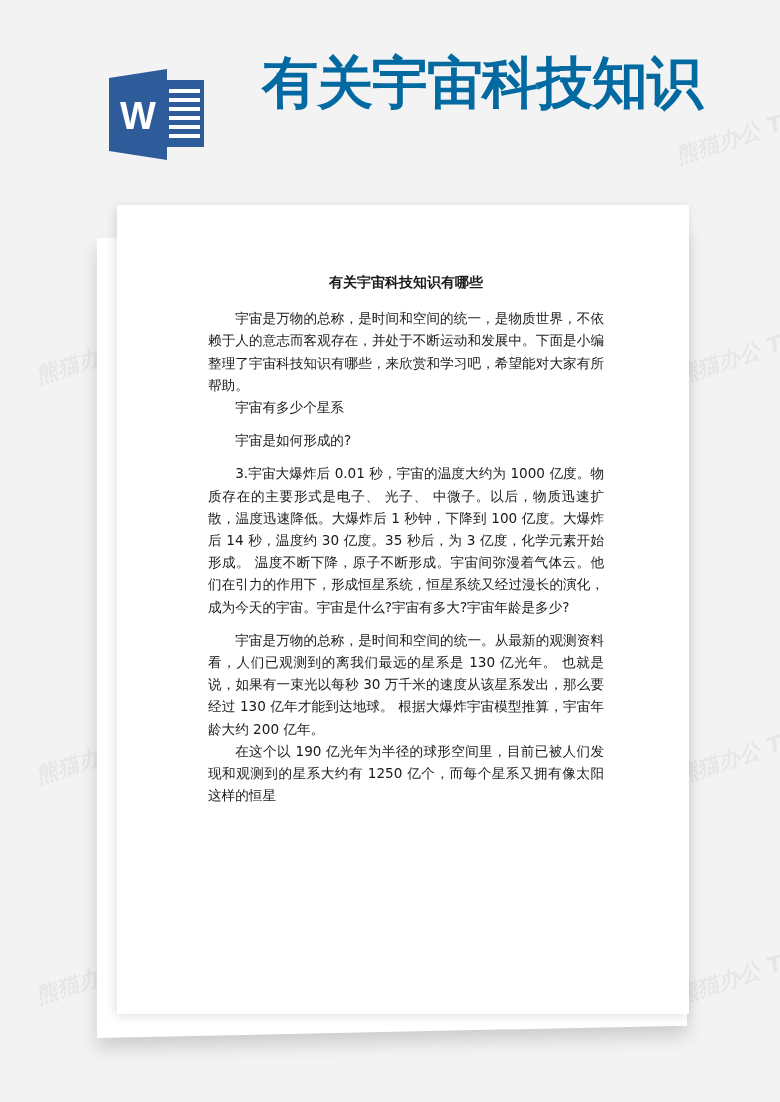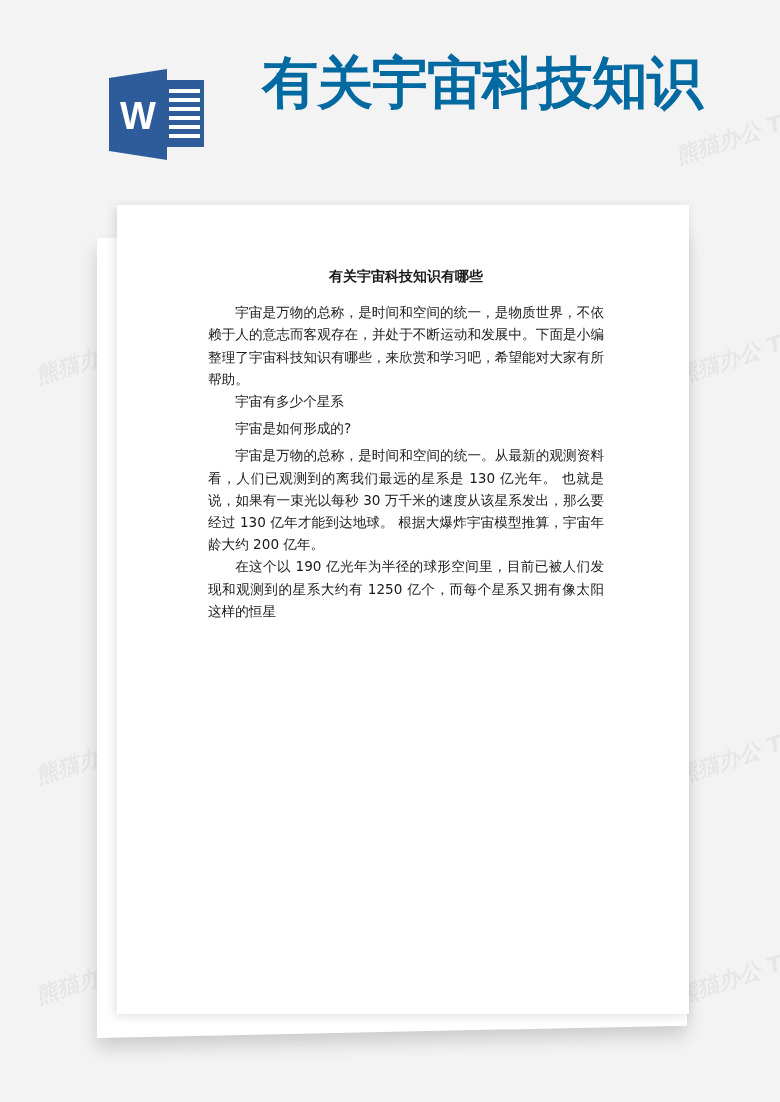--- a/index.html
+++ b/index.html
@@ -31,31 +31,31 @@
       transform-origin: left bottom;
       box-shadow: 0 10px 18px rgba(0,0,0,0.16);
     }
     .page-front {
       position: absolute; left: 117px; top: 205px;
       width: 572px; height: 809px;
       background: #ffffff;
       box-shadow: -2px 2px 10px rgba(0,0,0,0.12);
     }
     .doc {
-      position: absolute; left: 91px; top: 60px; width: 396px;
+      position: absolute; left: 91px; top: 66px; width: 396px;
       color: #1a1a1a;
       font-size: 13.6px; line-height: 22.2px;
       text-align: justify;
     }
     .doc-title {
       text-align: center; font-weight: bold; font-size: 14px;
       margin-bottom: 14px; margin-top: 0;
     }
     .doc p { margin: 0; text-indent: 2em; }
-    .doc p.gap { margin-top: 5px; }
+    .doc p.gap { margin-top: 11px; }
 
     .watermark {
       position: absolute; color: rgba(0,0,0,0.05);
       font-size: 22px; font-weight: bold; font-style: italic;
       transform: rotate(-18deg); white-space: nowrap;
       pointer-events: none;
     }
   </style>
 </head>
 <body>
@@ -88,16 +88,17 @@
 <div class="watermark" style="left:30px;top:940px">熊猫办公 TUKUPPT.COM</div>
 <div class="watermark" style="left:670px;top:940px">熊猫办公 TUKUPPT.COM</div>
 
 <div class="page-back"></div>
 <div class="page-front">
   <div class="doc">
     <div class="doc-title">有关宇宙科技知识有哪些</div>
     <p>宇宙是万物的总称，是时间和空间的统一，是物质世界，不依赖于人的意志而客观存在，并处于不断运动和发展中。下面是小编整理了宇宙科技知识有哪些，来欣赏和学习吧，希望能对大家有所帮助。</p>
     <p>宇宙有多少个星系</p>
     <p class="gap">宇宙是如何形成的?</p>
+    <p class="gap">3.宇宙大爆炸后 0.01 秒，宇宙的温度大约为 1000 亿度。物质存在的主要形式是电子、 光子、 中微子。以后，物质迅速扩散，温度迅速降低。大爆炸后 1 秒钟，下降到 100 亿度。大爆炸后 14 秒，温度约 30 亿度。35 秒后，为 3 亿度，化学元素开始形成。 温度不断下降，原子不断形成。宇宙间弥漫着气体云。他们在引力的作用下，形成恒星系统，恒星系统又经过漫长的演化，成为今天的宇宙。宇宙是什么?宇宙有多大?宇宙年龄是多少?</p>
     <p class="gap">宇宙是万物的总称，是时间和空间的统一。从最新的观测资料看，人们已观测到的离我们最远的星系是 130 亿光年。 也就是说，如果有一束光以每秒 30 万千米的速度从该星系发出，那么要经过 130 亿年才能到达地球。 根据大爆炸宇宙模型推算，宇宙年龄大约 200 亿年。</p>
     <p>在这个以 190 亿光年为半径的球形空间里，目前已被人们发现和观测到的星系大约有 1250 亿个，而每个星系又拥有像太阳这样的恒星</p>
   </div>
 </div>
 
 </body></html>

